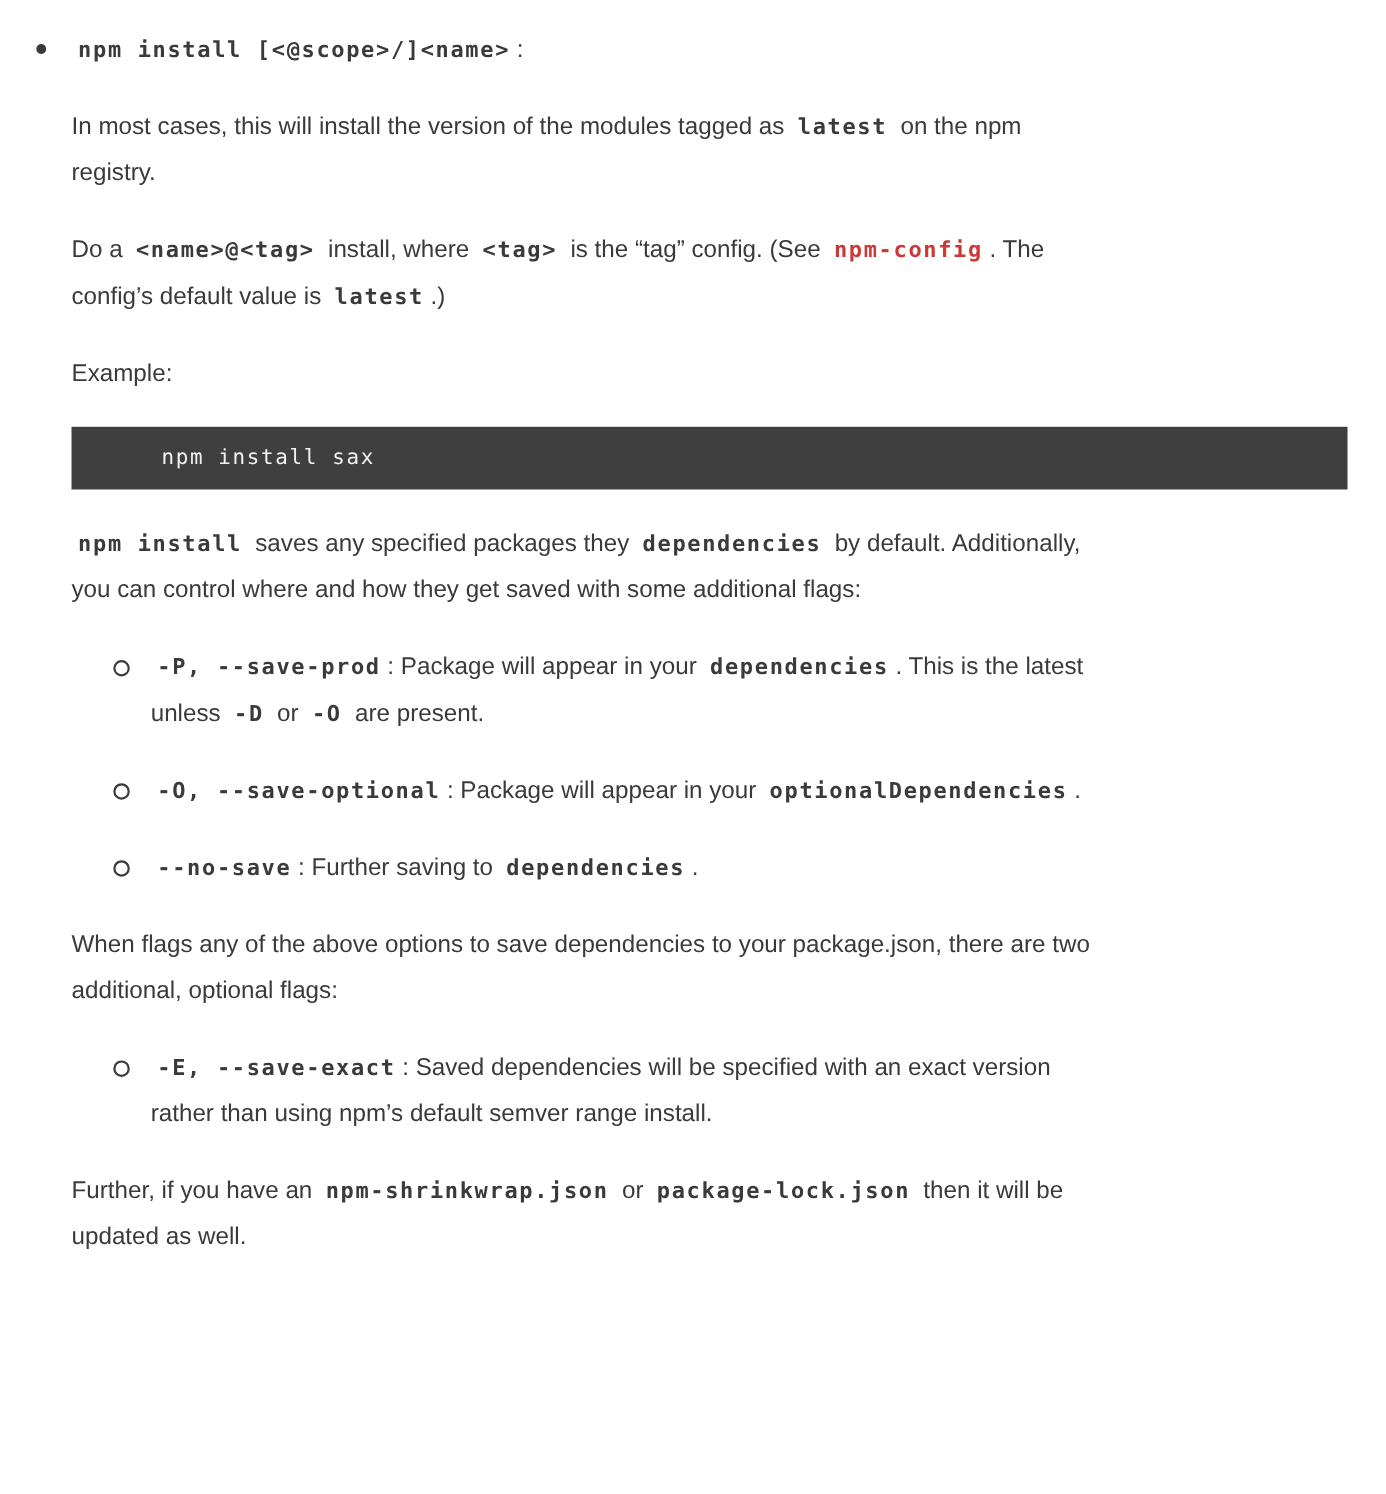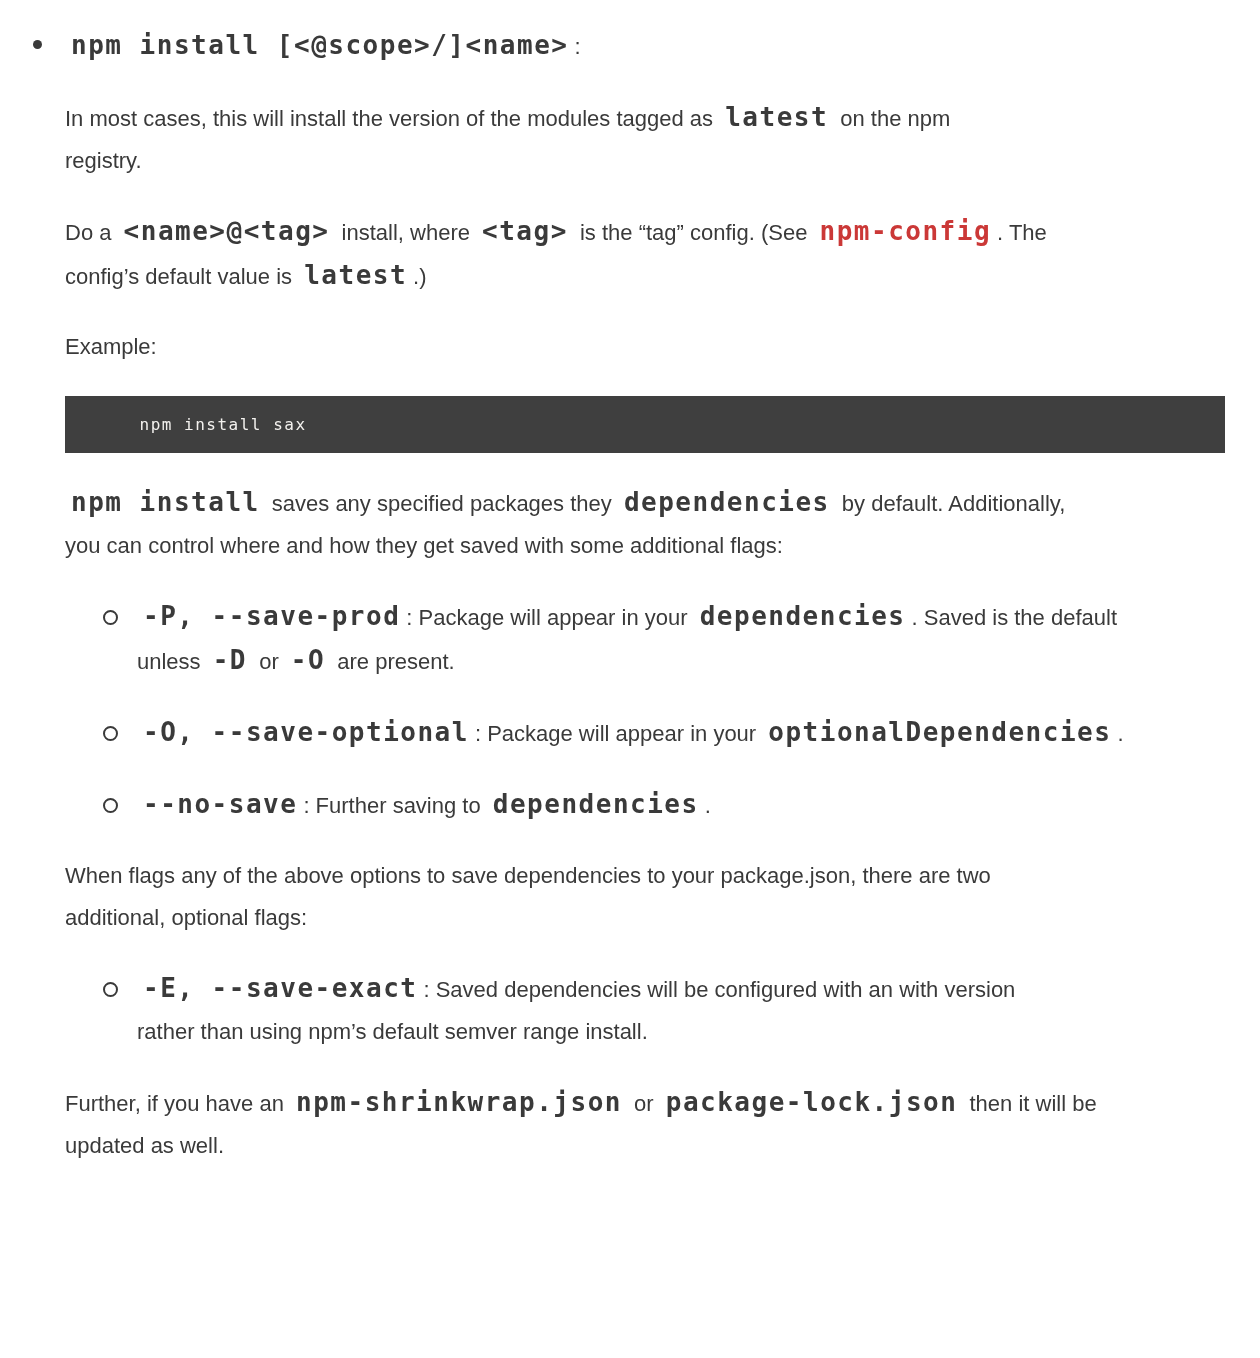--- a/index.html
+++ b/index.html
@@ -39,37 +39,37 @@
     border-radius:50%;
     background:var(--text);
   }
   p{
     margin:0 0 28px 0;
     line-height:42px;
   }
   .inline-code{
     font-family:"DejaVu Sans Mono", monospace;
     font-weight:700;
-    font-size:26px;
+    font-size:20px;
     letter-spacing:1.5px;
     padding:0 6px;
     white-space:pre;
     color:var(--text);
   }
   a.code-link{
     color:var(--link);
     text-decoration:none;
     cursor:pointer;
   }
   pre.codeblock{
     background:var(--cb-bg);
     color:var(--cb-text);
     font-family:"DejaVu Sans Mono", monospace;
     font-weight:400;
-    font-size:16px;
+    font-size:19px;
     line-height:27px;
     letter-spacing:1.5px;
     margin:0 0 28px 0;
     padding:15px 30px;
     white-space:pre;
     overflow:hidden;
   }
   pre.codeblock code{
     font:inherit;
     letter-spacing:inherit;
@@ -107,25 +107,25 @@
   <ul class="toplist">
     <li class="topitem">
       <div id="content-root">
           <p><code class="inline-code">npm install [&lt;@scope&gt;/]&lt;name&gt;</code><span>:</span></p>
           <p><span>In most cases, this will install the version of the modules tagged as </span><code class="inline-code">latest</code><span> on the npm</span><br><span>registry.</span></p>
           <p><span>Do a </span><code class="inline-code">&lt;name&gt;@&lt;tag&gt;</code><span> install, where </span><code class="inline-code">&lt;tag&gt;</code><span> is the “tag” config. (See </span><a class="inline-code code-link" href="#">npm-config</a><span>. The</span><br><span>config’s default value is </span><code class="inline-code">latest</code><span>.)</span></p>
           <p><span>Example:</span></p>
           <pre class="codeblock"><code>    npm install sax</code></pre>
           <p><code class="inline-code">npm install</code><span> saves any specified packages they </span><code class="inline-code">dependencies</code><span> by default. Additionally,</span><br><span>you can control where and how they get saved with some additional flags:</span></p>
           <ul class="sublist">
-            <li><code class="inline-code">-P, --save-prod</code><span>: Package will appear in your </span><code class="inline-code">dependencies</code><span>. Saved is the default</span><br><span>unless </span><code class="inline-code">-D</code><span> or </span><code class="inline-code">-O</code><span> are present.</span></li>
+            <li><code class="inline-code">-P, --save-prod</code><span>: Package will appear in your </span><code class="inline-code">dependencies</code><span>. This is the latest</span><br><span>unless </span><code class="inline-code">-D</code><span> or </span><code class="inline-code">-O</code><span> are present.</span></li>
             <li><code class="inline-code">-O, --save-optional</code><span>: Package will appear in your </span><code class="inline-code">optionalDependencies</code><span>.</span></li>
             <li><code class="inline-code">--no-save</code><span>: Further saving to </span><code class="inline-code">dependencies</code><span>.</span></li>
           </ul>
           <p><span>When flags any of the above options to save dependencies to your package.json, there are two</span><br><span>additional, optional flags:</span></p>
           <ul class="sublist">
-            <li><code class="inline-code">-E, --save-exact</code><span>: Saved dependencies will be configured with an with version</span><br><span>rather than using npm’s default semver range install.</span></li>
+            <li><code class="inline-code">-E, --save-exact</code><span>: Saved dependencies will be specified with an exact version</span><br><span>rather than using npm’s default semver range install.</span></li>
           </ul>
           <p><span>Further, if you have an </span><code class="inline-code">npm-shrinkwrap.json</code><span> or </span><code class="inline-code">package-lock.json</code><span> then it will be</span><br><span>updated as well.</span></p>
         </div>
     </li>
   </ul>
 </article>
 
 </body></html>

